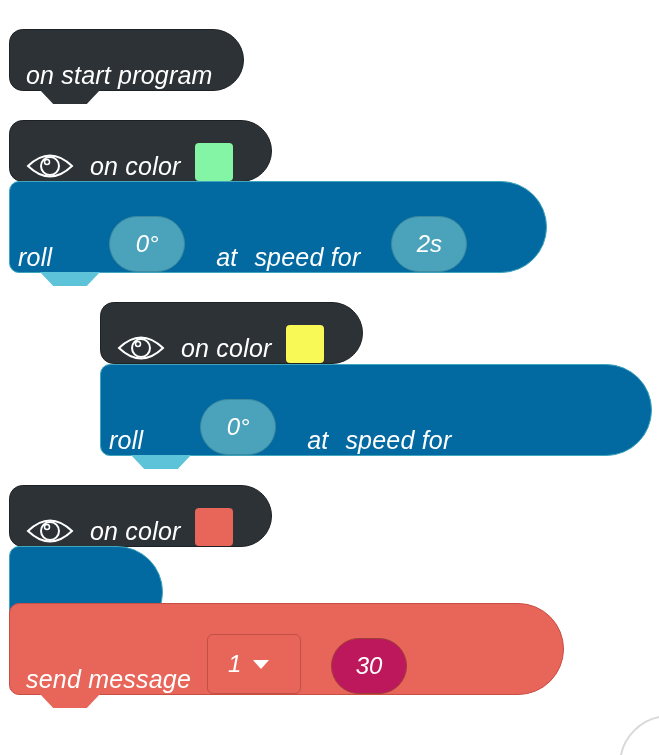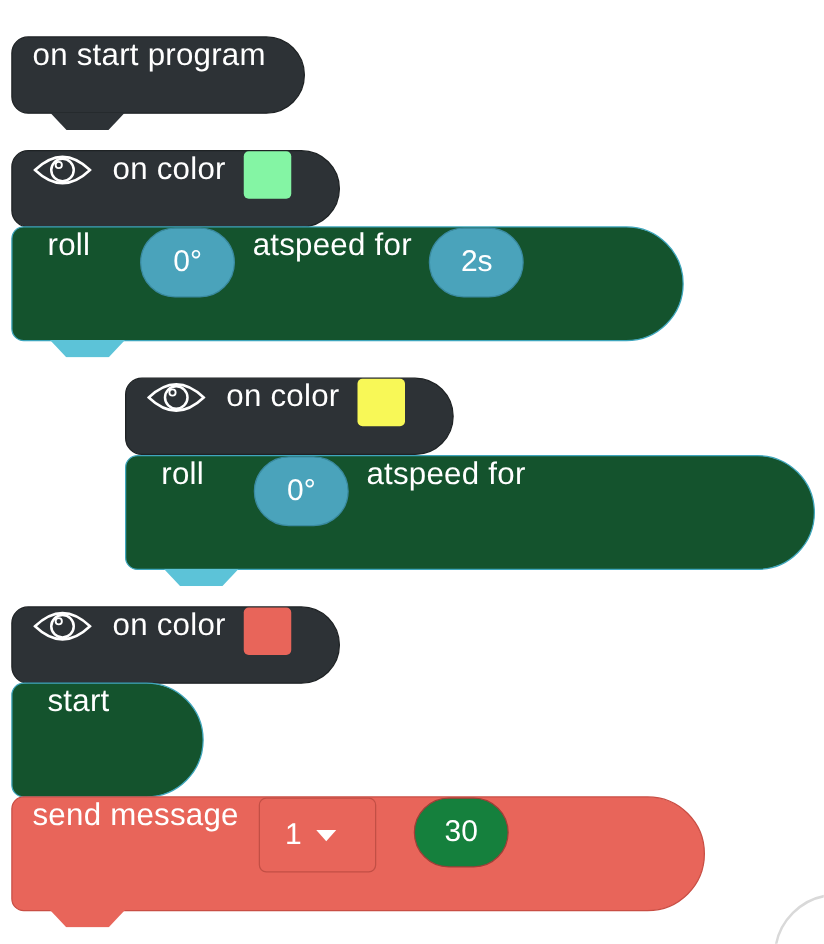--- a/index.html
+++ b/index.html
@@ -2,54 +2,54 @@
 <html><head>
   <meta charset="utf-8">
   <style>
     html, body { margin: 0; padding: 0; }
     body {
       width: 659px; height: 755px; background: #ffffff; position: relative; overflow: hidden;
       font-family: "Liberation Sans", "DejaVu Sans", sans-serif;
     }
     .blk {
       position: absolute; box-sizing: border-box; color: #ffffff;
-      display: flex; align-items: flex-start; white-space: nowrap;
+      display: flex; align-items: flex-end; white-space: nowrap; font-style: italic;
     }
     .event {
       background: #2d3236; border: 1px solid #1e2224;
       border-radius: 14px 32px 32px 14px; height: 62px; padding: 0 16px; font-size: 25px;
     }
     .event .notch {
       position: absolute; left: 30px; bottom: -14px; width: 60px; height: 14px;
       background: #2d3236; clip-path: polygon(0 0, 100% 0, 78% 100%, 22% 100%);
     }
     .cmd {
-      background: #14532d; border: 1px solid #3fa6bd;
-      border-radius: 10px 46px 46px 10px; height: 92px; padding: 0 28px; font-size: 25px;
+      background: #0369a1; border: 1px solid #3fa6bd;
+      border-radius: 10px 46px 46px 10px; height: 92px; padding: 0 8px; font-size: 25px; gap: 17px;
     }
     .cmd .notch-b {
       position: absolute; left: 30px; bottom: -14px; width: 60px; height: 14px;
       background: #5cc3d8; clip-path: polygon(0 0, 100% 0, 78% 100%, 22% 100%);
     }
     .red {
       background: #e8655a; border: 1px solid #c94e44;
       border-radius: 10px 46px 46px 10px; height: 92px; padding: 0 16px; font-size: 25px;
     }
     .red .notch-b {
       position: absolute; left: 30px; bottom: -14px; width: 60px; height: 14px;
       background: #e8655a; clip-path: polygon(0 0, 100% 0, 78% 100%, 22% 100%);
     }
     .lbl { font-weight: normal; letter-spacing: 0.2px; }
     .pill {
       display: inline-flex; align-items: center; justify-content: center;
       height: 56px; border-radius: 28px; min-width: 76px; padding: 0 14px; box-sizing: border-box;
       margin: 0 14px; font-size: 24px;
     }
     .cmd .pill { background: #4aa3bb; border: 1px solid #3a8aa0; }
-    .red .pill { background: #15803d; border: 1px solid #9e3f37; }
+    .red .pill { background: #be185d; border: 1px solid #9e3f37; }
     .dropdown {
       display: inline-flex; align-items: center; height: 60px; padding: 0 20px; margin: 0 16px;
       border: 1px solid #c24f45; border-radius: 6px; font-size: 24px; box-sizing: border-box; min-width: 94px;
     }
     .tri { width: 0; height: 0; border-left: 8px solid transparent; border-right: 8px solid transparent; border-top: 9px solid #fff; margin-left: 12px; }
     .swatch { width: 38px; height: 38px; border-radius: 4px; margin-left: 14px; display: inline-block; }
     .eye { width: 48px; height: 30px; margin-right: 16px; }
     .corner-circle {
       position: absolute; right: -60px; bottom: -60px; width: 100px; height: 100px; border-radius: 50%;
       border: 2px solid #d9d9d9; box-sizing: border-box; background: #fff;
@@ -103,21 +103,21 @@
       <path d="M2 15 Q24 -6 46 15 Q24 36 2 15 Z" fill="none" stroke="#fff" stroke-width="2"></path>
       <circle cx="24" cy="15" r="9" fill="none" stroke="#fff" stroke-width="2"></circle>
       <circle cx="21" cy="11" r="2.5" fill="none" stroke="#fff" stroke-width="1.5"></circle>
     </svg>
   <span class="lbl">on color</span>
   <span class="swatch" style="background:#e8655a;"></span>
 </div>
 <div class="blk cmd" style="left:9px; top:546px; width:154px; border-radius:10px 46px 46px 10px;">
   <span class="lbl">start</span>
 </div>
-<div class="blk red" style="left:9px; top:637px; width:555px;">
+<div class="blk red" style="left:9px; top:603px; width:555px;">
   <span class="lbl">send message</span>
   <span class="dropdown">
     <span>1</span>
     <span class="tri"></span>
   </span>
   <span class="pill">30</span>
   <div class="notch-b"></div>
 </div>
 
 <div class="corner-circle"></div>

